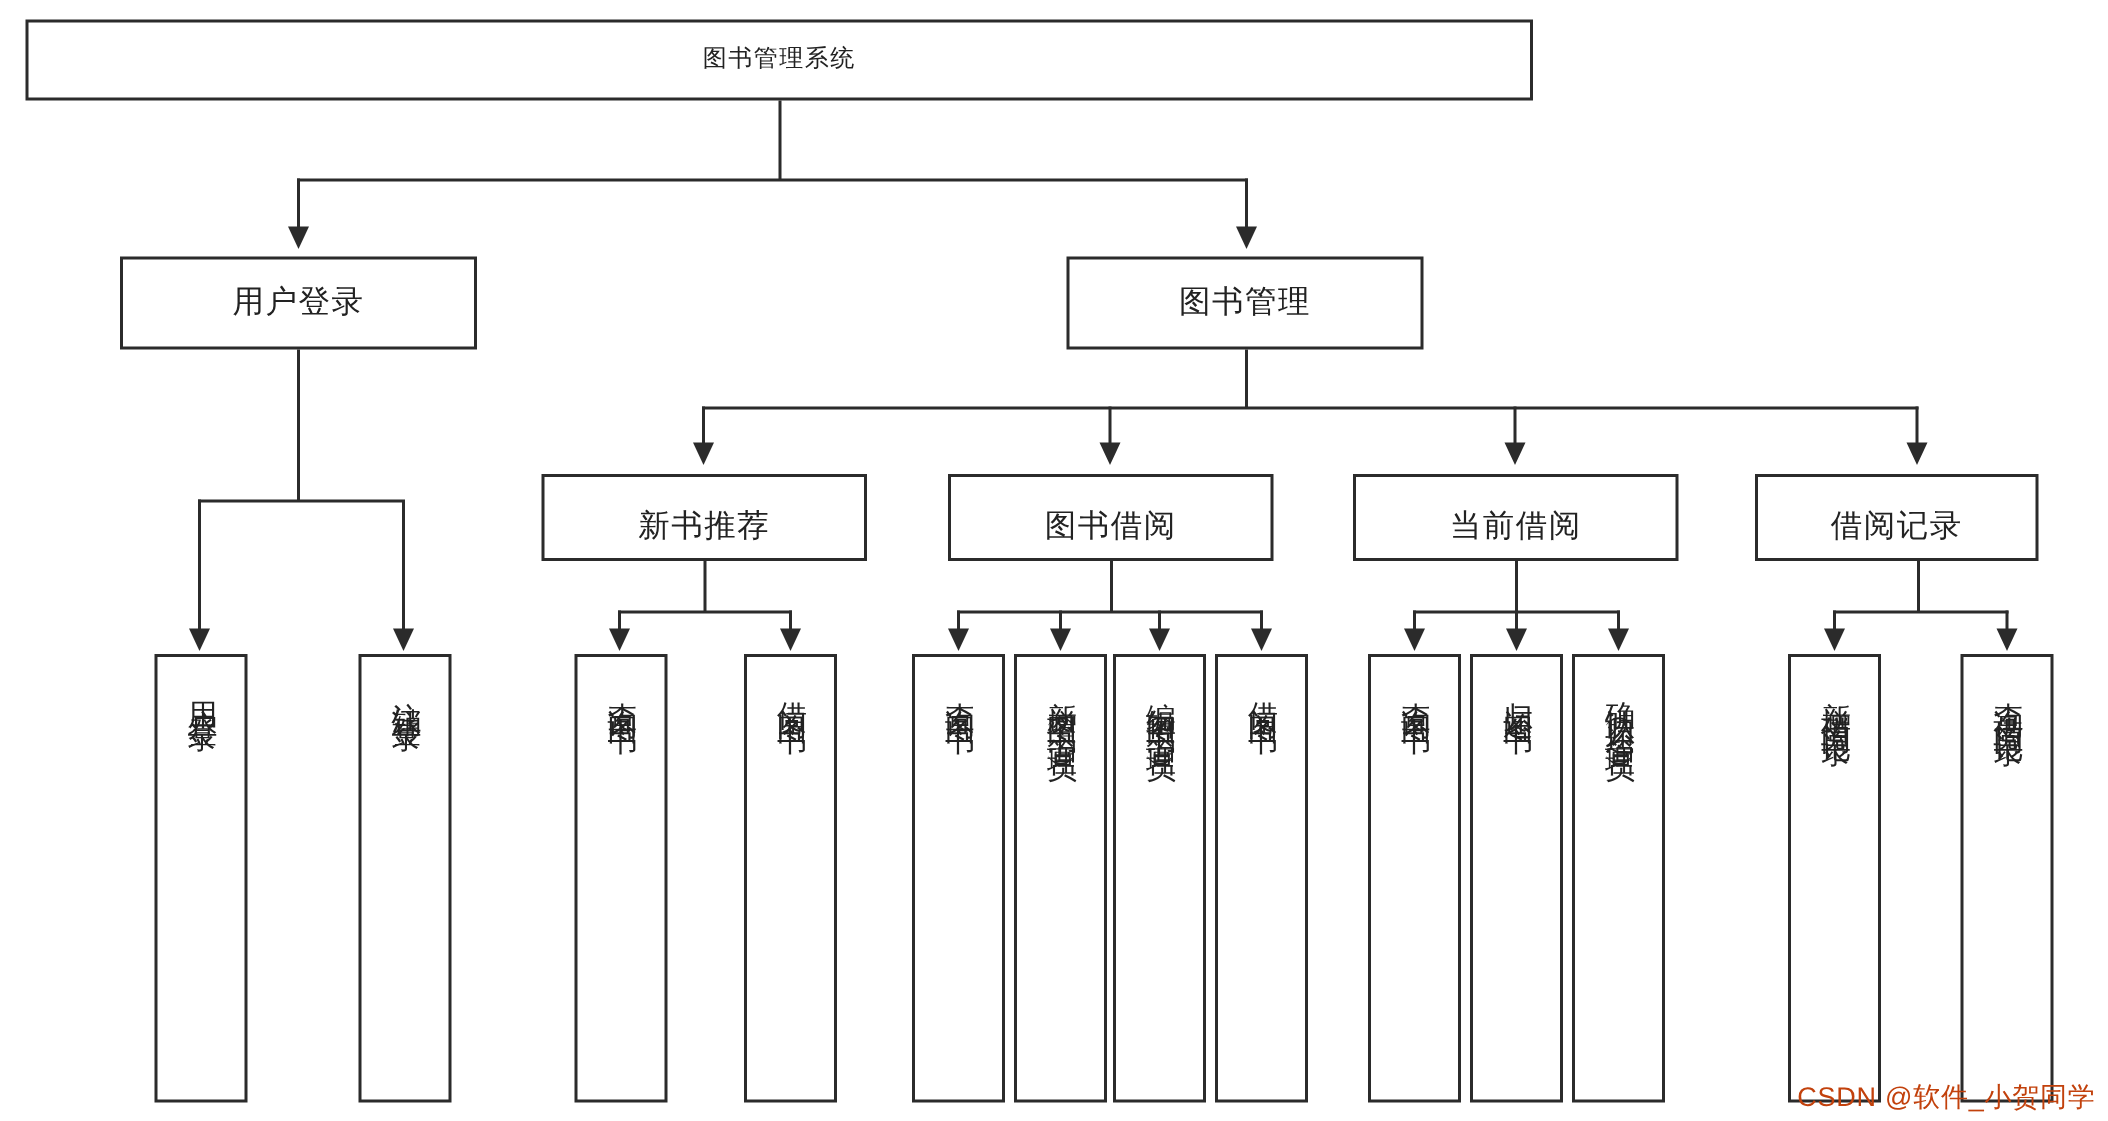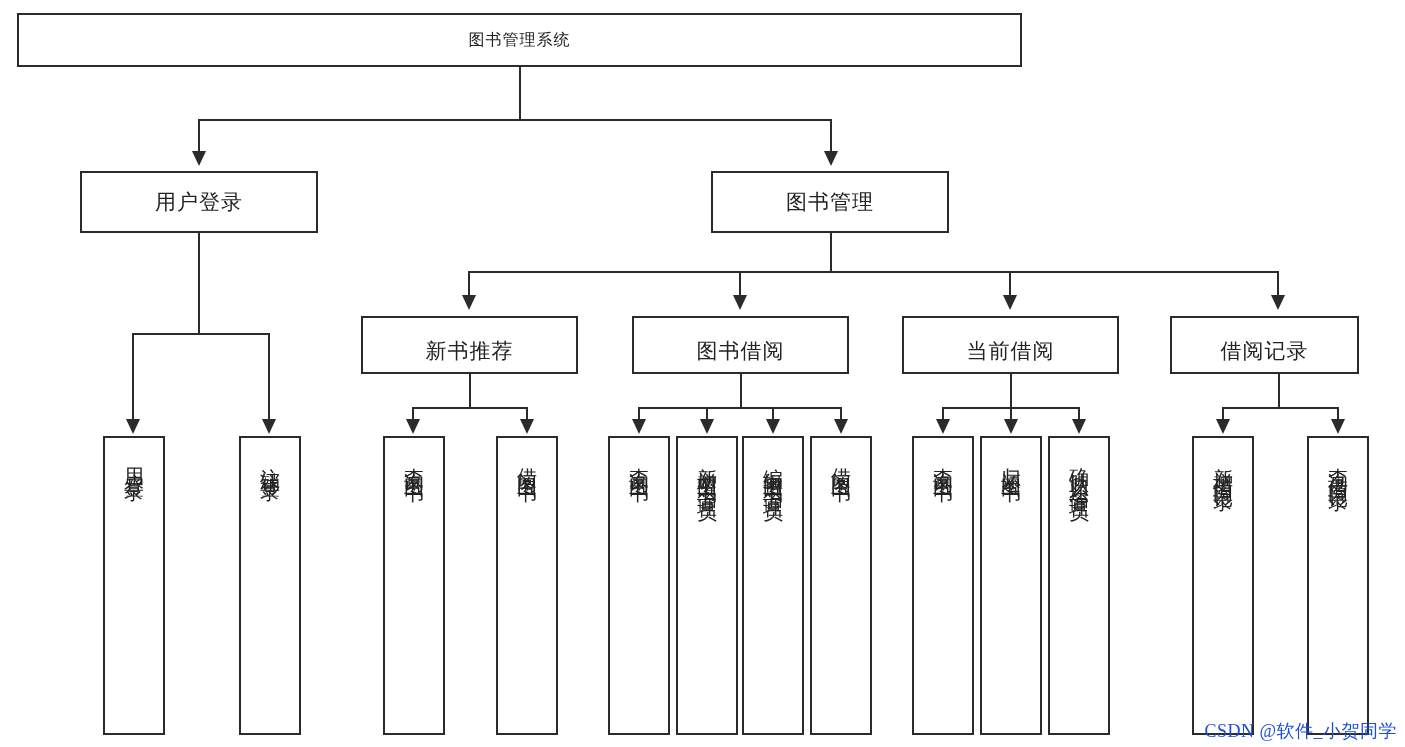--- a/index.html
+++ b/index.html
@@ -70,25 +70,24 @@
     border-right: 7px solid transparent;
     border-top: 15px solid #2b2b2b;
   }
 
   
   #watermark {
     position: absolute;
     right: 8px;
     bottom: 4px;
     font-size: 18px;
-    color: #1d4ed8;
+    color: #c2410c;
     letter-spacing: 0.5px;
     white-space: nowrap;
     user-select: none;
-    font-family: Liberation Serif, serif;
   }
 </style>
 </head>
 <body>
 
 <div id="canvas">
 
   <div class="node root" style="left:17px; top:13px; width:1005px; height:54px;">
     <span class="label">图书管理系统</span>
   </div>

